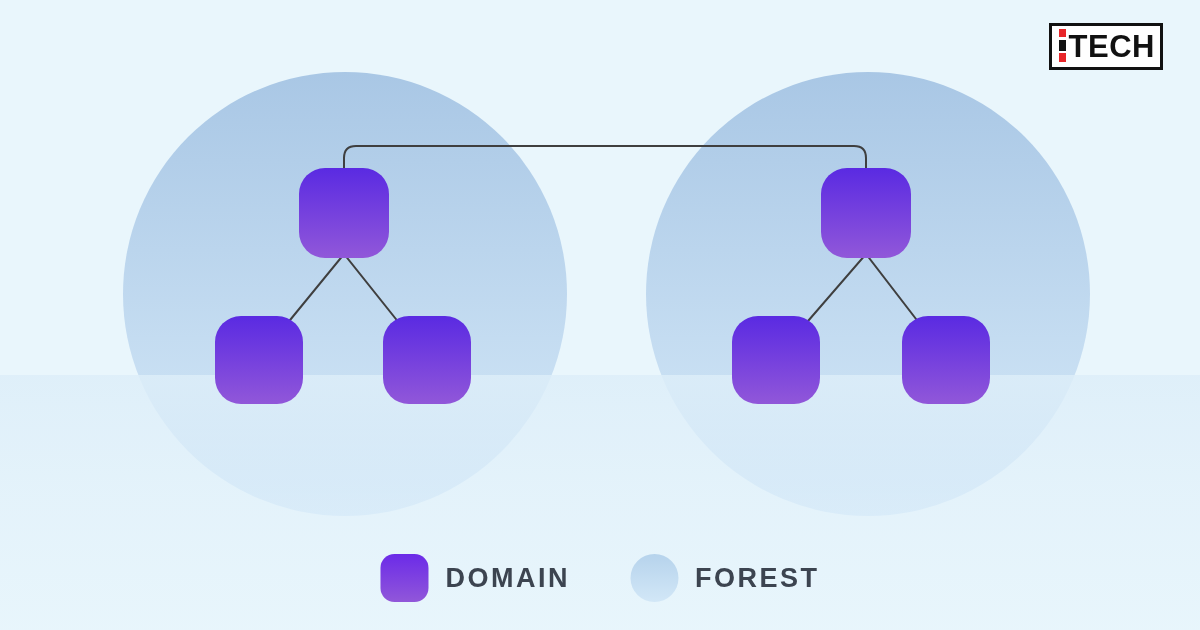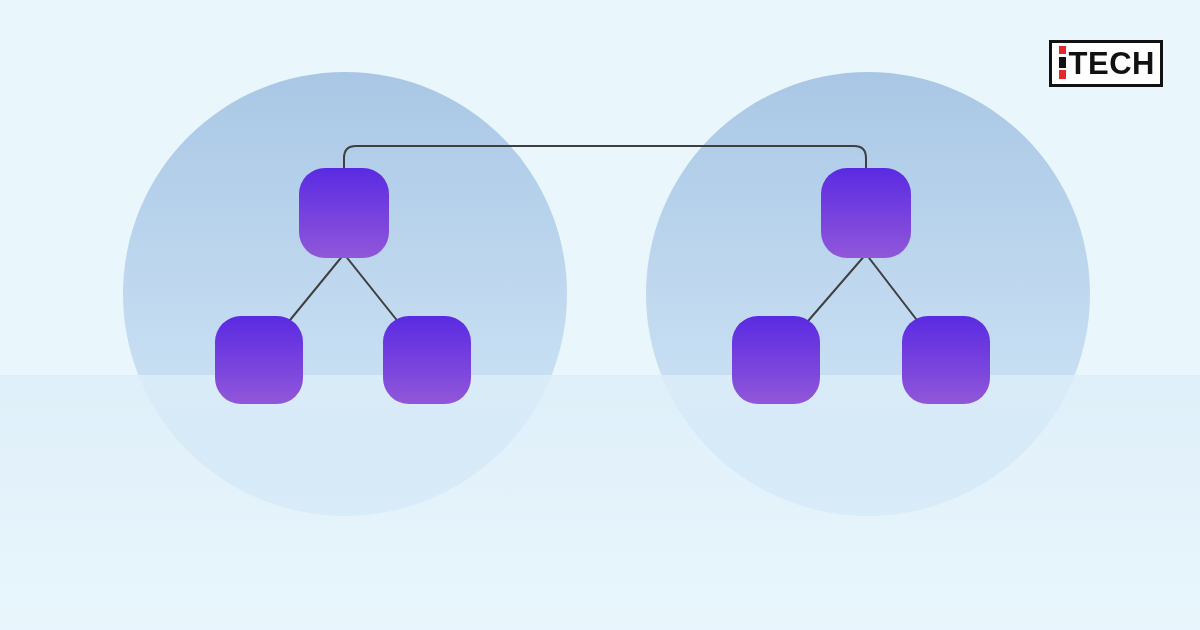--- a/index.html
+++ b/index.html
@@ -53,21 +53,21 @@
   .legend-swatch-circle{
     width:48px;height:48px;border-radius:50%;
     background:linear-gradient(180deg,#b6d3ec 0%,#d2e7f7 100%);
   }
   .legend-label{
     font-size:27px;font-weight:700;letter-spacing:2.5px;
     color:var(--legend-text,#3c4450);
   }
   
   .logo{
-    position:absolute;top:40px;right:37px;z-index:5;display:flex;
+    position:absolute;top:23px;right:37px;z-index:5;display:flex;
     border:3px solid var(--logo-black,#111);background:var(--logo-black,#111);
   }
   .logo-left{
     background:#fff;color:var(--logo-black,#111);display:flex;align-items:center;
     padding:3px 5px 3px 7px;
   }
   .logo-right{
     background:var(--logo-black,#111);color:#fff;display:flex;align-items:center;
     padding:3px 6px 3px 4px;
   }
@@ -95,20 +95,30 @@
     <path d="M866,254 L946,358"></path>
   </svg>
 
   <div class="domain big dn-l-top"></div>
   <div class="domain small dn-l-bl"></div>
   <div class="domain small dn-l-br"></div>
   <div class="domain big dn-r-top"></div>
   <div class="domain small dn-r-bl"></div>
   <div class="domain small dn-r-br"></div>
 
+  <div class="legend">
+    <div class="legend-item">
+      <span class="legend-swatch-square"></span>
+      <span class="legend-label">DOMAIN</span>
+    </div>
+    <div class="legend-item">
+      <span class="legend-swatch-circle"></span>
+      <span class="legend-label">FOREST</span>
+    </div>
+  </div>
 
   <div class="logo">
     <div class="logo-left">
       <span class="logo-i">
         <span class="dot"></span>
           <span class="stem-top"></span>
           <span class="stem-bottom"></span>
       </span>
       <span class="logo-text">TECH</span>
     </div>

